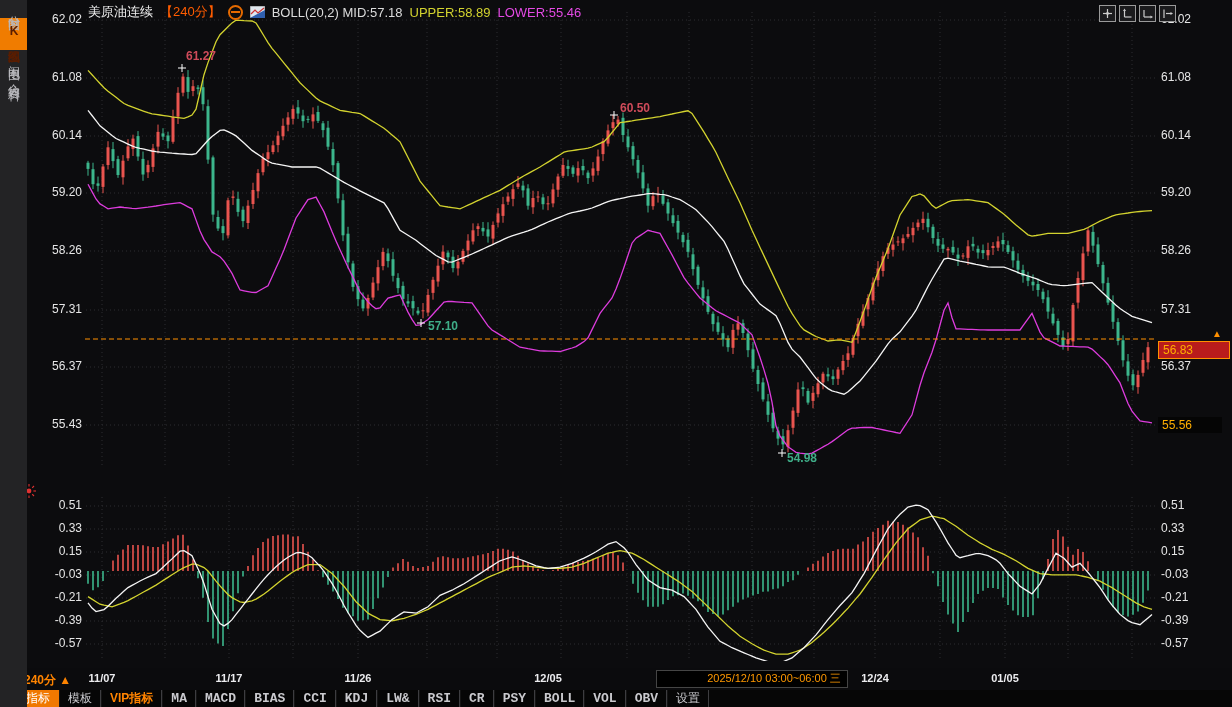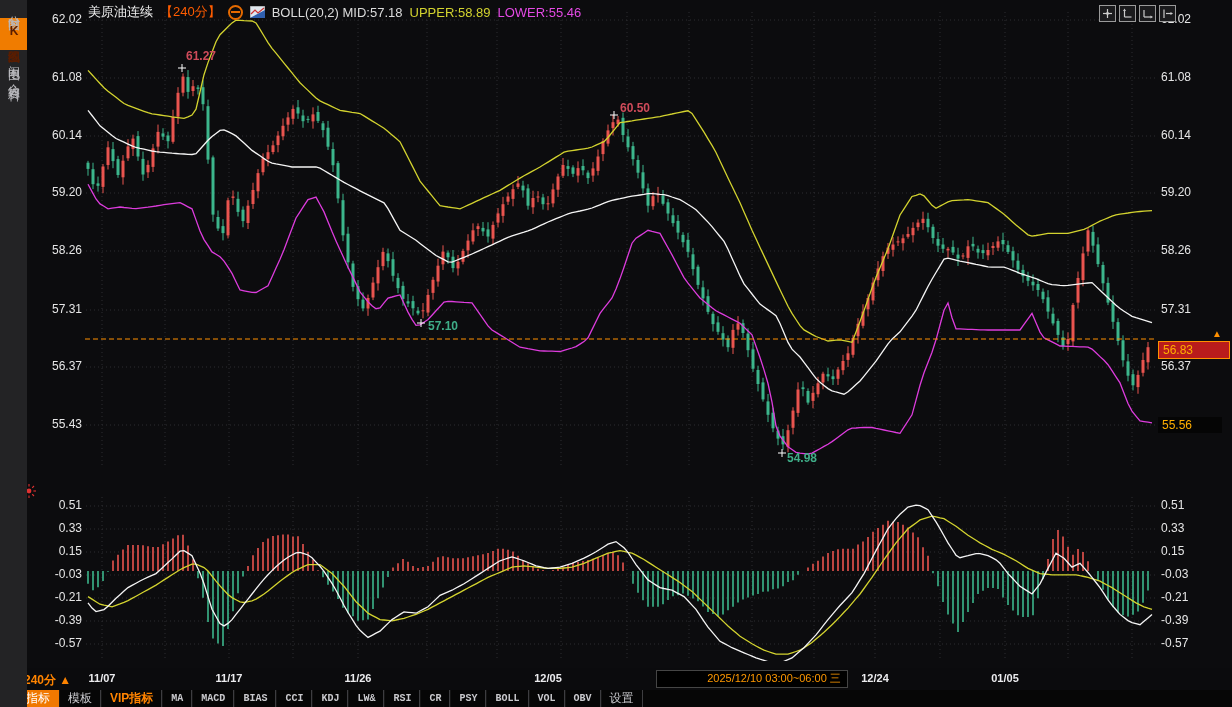--- a/index.html
+++ b/index.html
@@ -46,21 +46,21 @@
   .date-lbl{position:absolute;top:4px;transform:translateX(-50%);font-size:11px;font-weight:bold;color:#ececef;}
   #sel-date{position:absolute;left:656px;top:2px;width:146px;height:16px;background:#000;
             border:1px solid #454545;color:#ff9800;font-size:11px;line-height:15px;text-align:center;padding-left:44px;}
   #footer-period{position:absolute;left:24px;top:672px;font-size:12px;font-weight:bold;color:#ff8400;z-index:23;}
   
   #toolbar{position:absolute;left:0;top:690px;width:1232px;height:17px;background:#060606;
            display:flex;align-items:flex-end;z-index:22;}
   .tb-spacer{width:17px;}
   .tb-btn{padding:0 8px;font-size:12px;line-height:17px;color:#c9c9cd;border-right:1px solid #3d3d40;
           border-left:1px solid #141414;cursor:pointer;white-space:nowrap;}
-  .tb-btn.mono{font-family:"Liberation Mono",monospace;font-size:10px;font-weight:bold;margin-top:36px;}
+  .tb-btn.mono{font-family:"Liberation Mono",monospace;font-size:13px;font-weight:bold;margin-top:36px;}
   .tb-btn.active{background:#f07800;color:#fff;border-color:#f07800;}
   .tb-btn.vip{color:#ff8400;font-weight:bold;}
   #scrollbar{position:absolute;left:632px;top:695px;width:600px;height:11px;background:#3a3a3e;z-index:21;}
   
   #watermark{position:absolute;left:1096px;top:648px;font-size:34px;font-weight:600;color:#d0d0d8;
              letter-spacing:1px;z-index:28;}
   #burst-icon{position:absolute;left:20px;top:482px;z-index:24;}
   #plot{position:absolute;left:0;top:0;z-index:10;}
 </style>
 </head>

